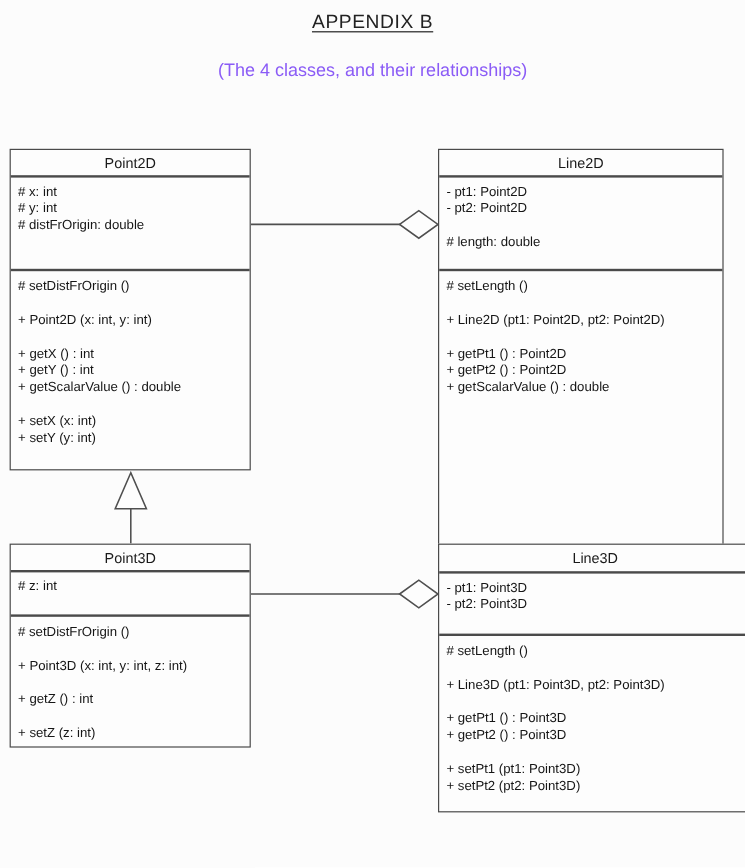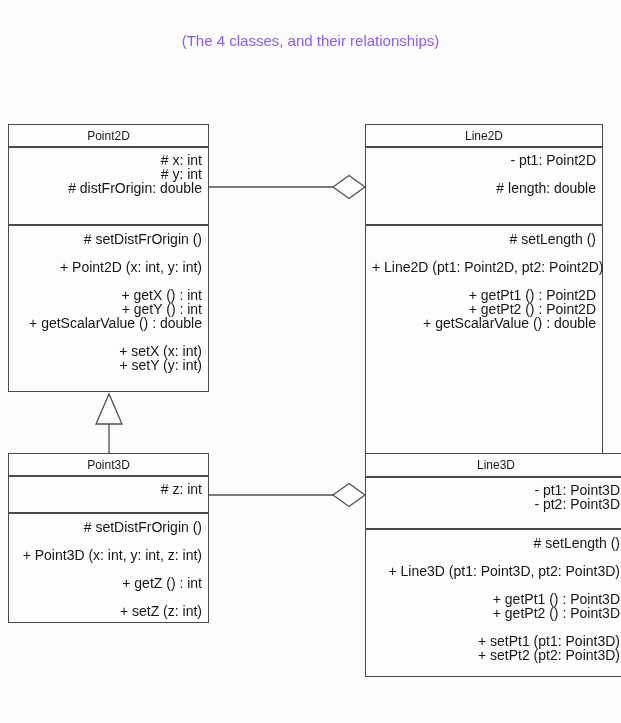--- a/index.html
+++ b/index.html
@@ -19,30 +19,31 @@
   }
   .uml-title{
     border-bottom:2px solid #4a4a4a;display:flex;align-items:center;justify-content:center;
     font-size:12px;color:#1a1a1a;box-sizing:border-box;flex:0 0 auto;
   }
   .uml-attrs{
     border-bottom:2px solid #4a4a4a;box-sizing:border-box;flex:0 0 auto;
     padding:5px 6px 0 6px;
   }
   .uml-methods{flex:1 1 auto;padding:6px 6px 0 6px;box-sizing:border-box;}
-  .uml-line{font-size:14px;line-height:14px;white-space:pre;color:#161616;text-align:right;}
+  .uml-line{font-size:11px;line-height:14px;white-space:pre;color:#161616;}
   .uml-group + .uml-group{margin-top:14px;}
   svg.connectors{position:absolute;left:0;top:0;pointer-events:none;}
 </style>
 </head>
 <body>
 
 <div class="page">
 
   <div class="heading">
+    <div class="title">APPENDIX B</div>
     <div class="subtitle">(The 4 classes, and their relationships)</div>
   </div>
 
   <svg class="connectors" width="621" height="723" viewBox="0 0 621 723">
     <g stroke="#4f4f4f" stroke-width="1.3" fill="#fdfdfd">
       <line x1="209" y1="187" x2="335" y2="187"></line>
       <polygon points="333,187 349,175.5 365,187 349,198.5"></polygon>
     </g>
     <g stroke="#4f4f4f" stroke-width="1.3" fill="#fdfdfd">
       <line x1="209" y1="495" x2="335" y2="495"></line>
@@ -84,20 +85,21 @@
         <div class="uml-line">+ setY (y: int)</div>
       </div>
     </div>
   </div>
 
   <div class="uml-class" style="left:365px;top:124px;width:238px;height:348px;">
     <div class="uml-title" style="height:23px;">Line2D</div>
     <div class="uml-attrs" style="height:78px;">
       <div class="uml-group">
         <div class="uml-line">- pt1: Point2D</div>
+        <div class="uml-line">- pt2: Point2D</div>
       </div>
       <div class="uml-group">
         <div class="uml-line"># length: double</div>
       </div>
     </div>
     <div class="uml-methods">
       <div class="uml-group">
         <div class="uml-line"># setLength ()</div>
       </div>
       <div class="uml-group">

